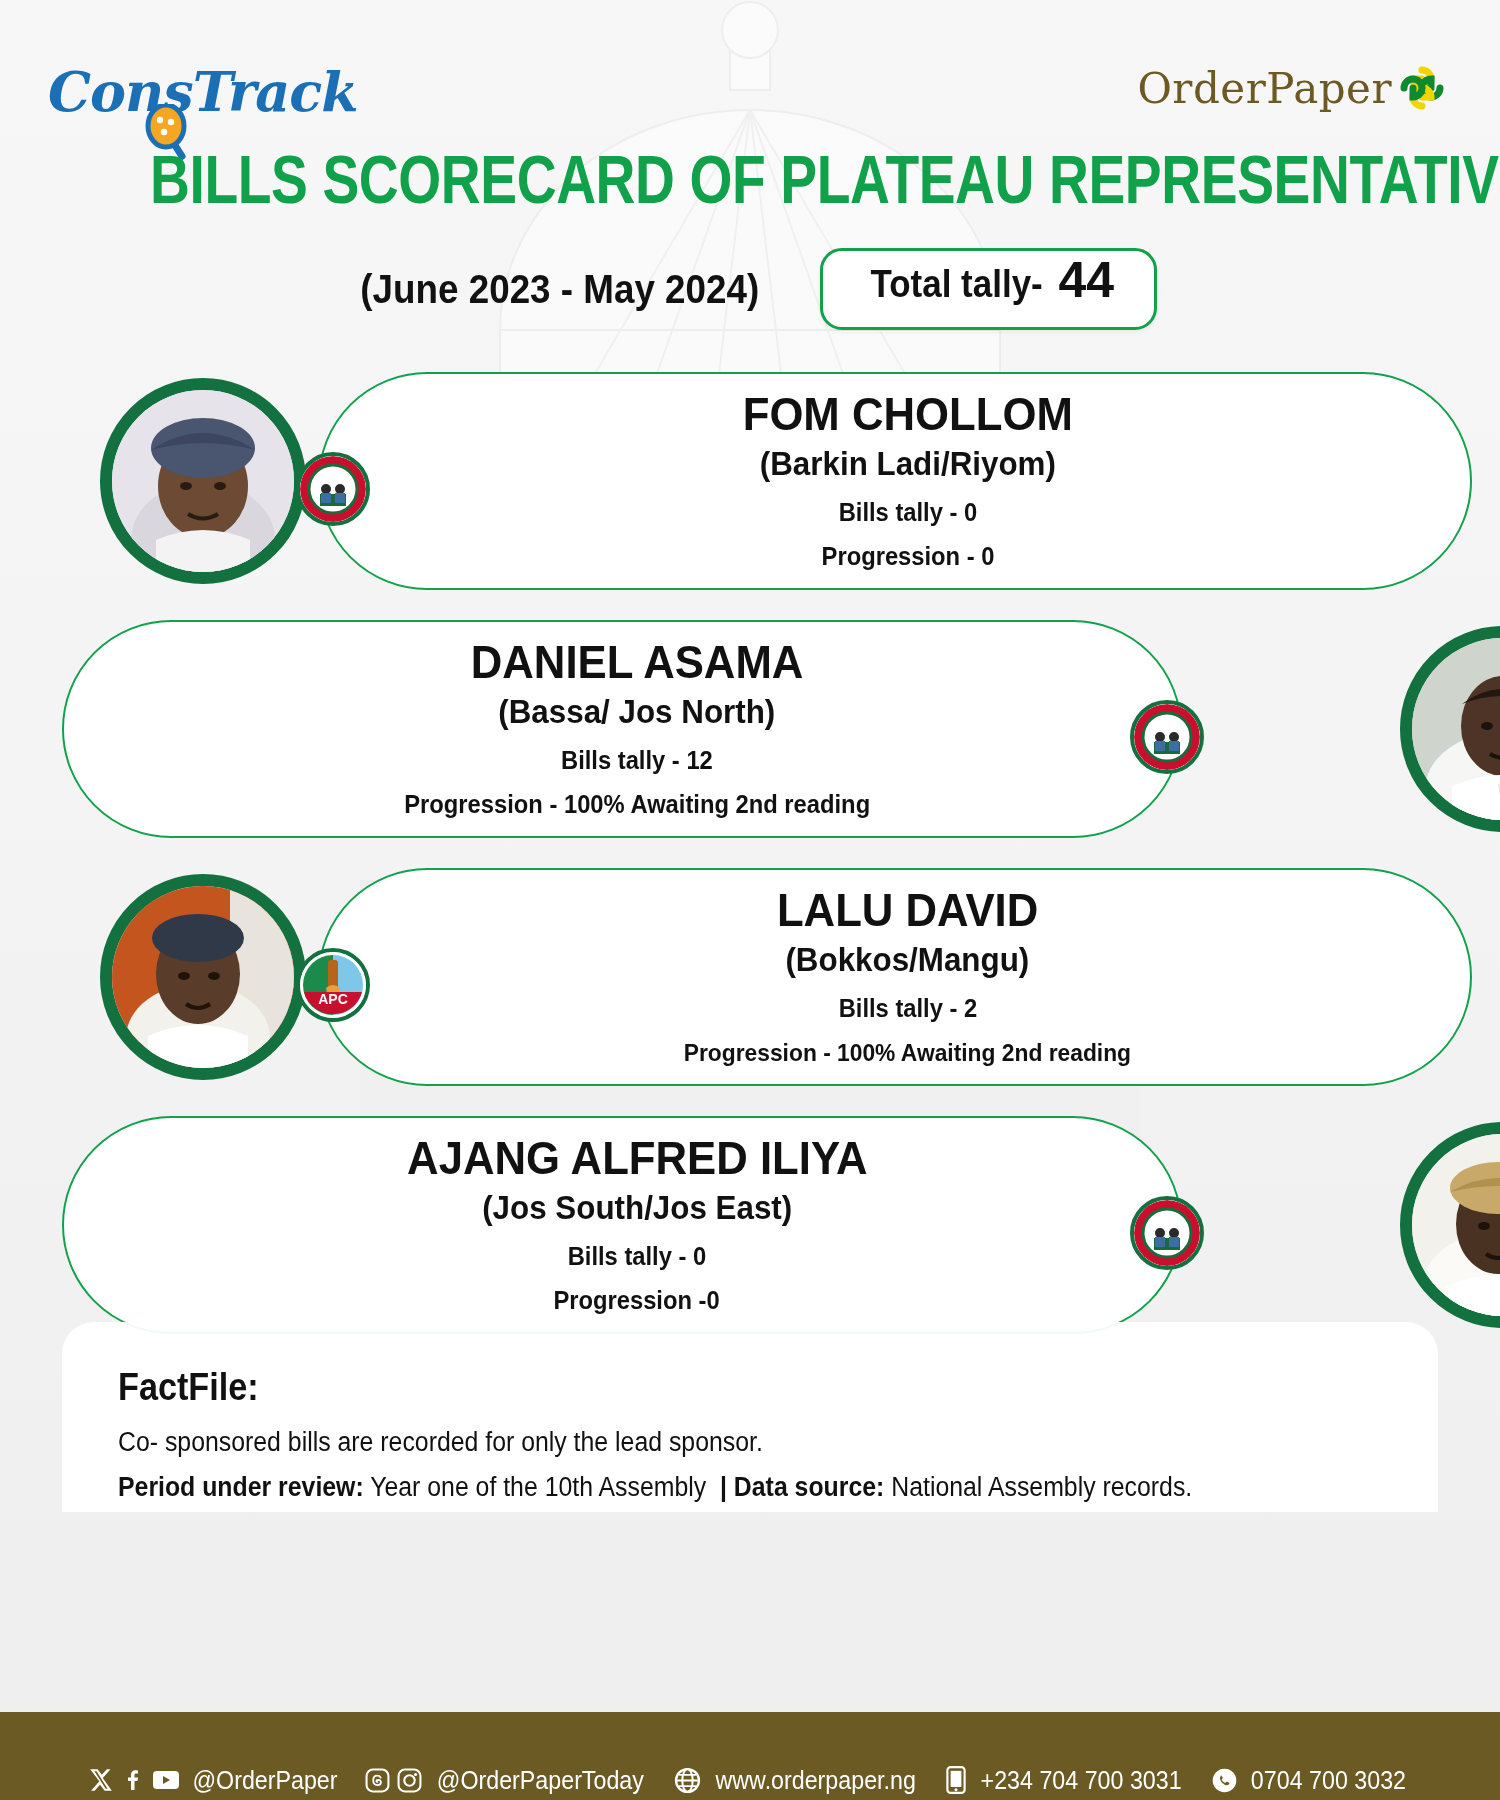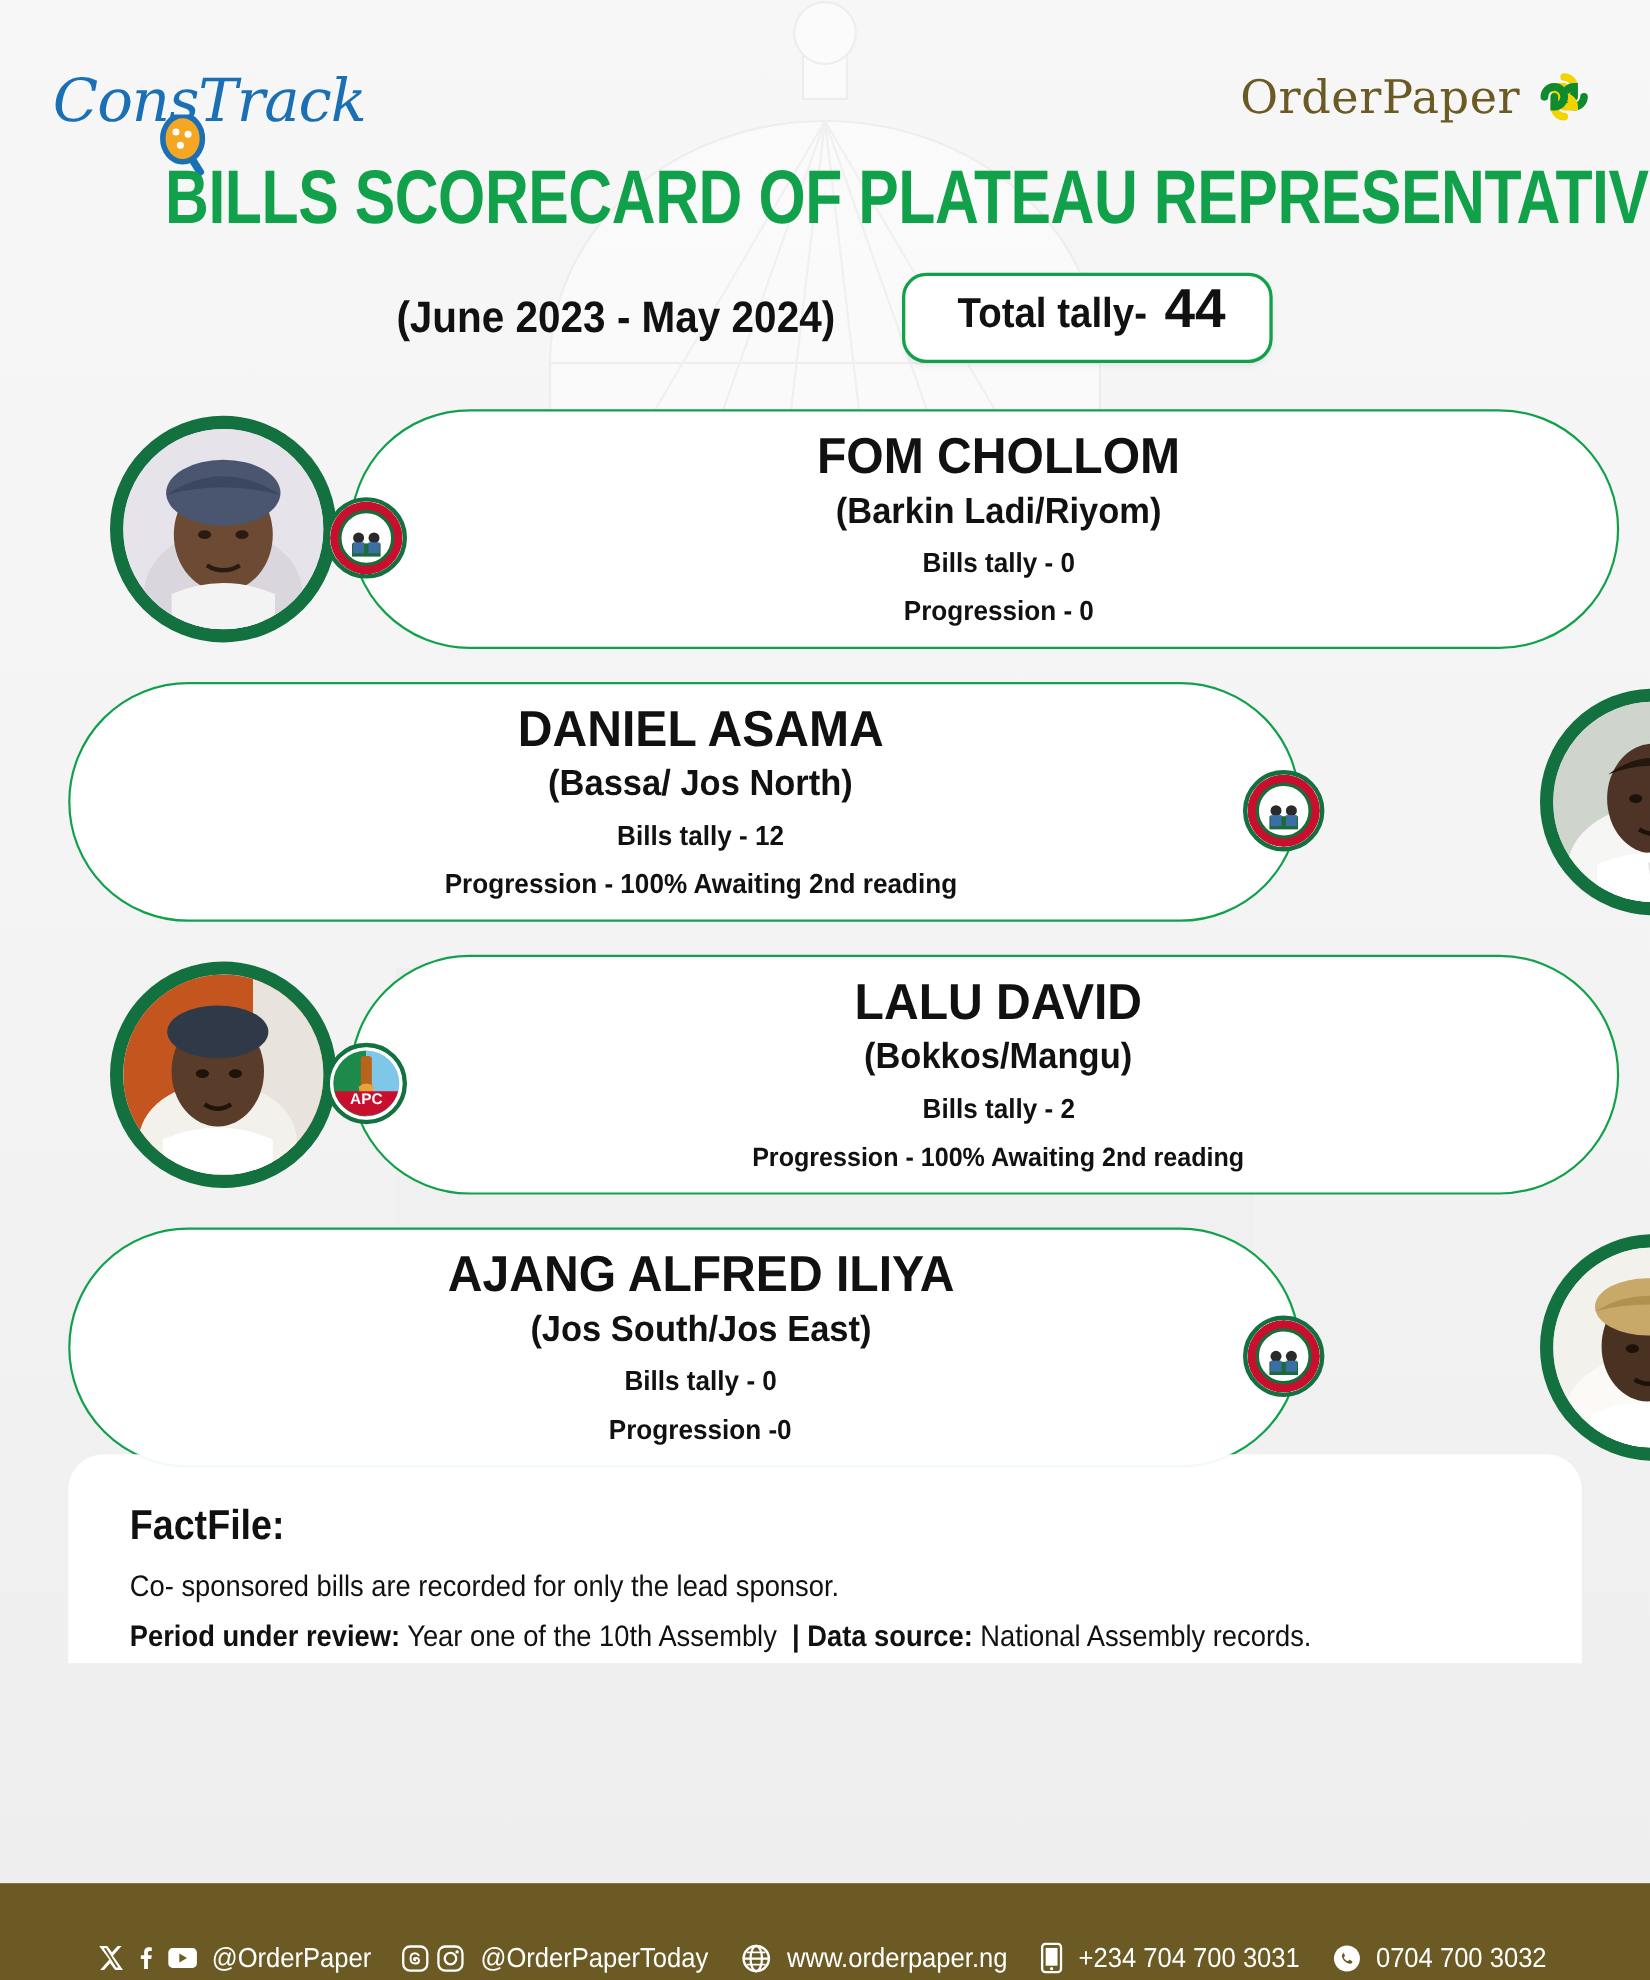--- a/index.html
+++ b/index.html
@@ -20,28 +20,28 @@
     position: absolute; left: 50%; top: 0px; transform: translateX(-50%);
     width: 900px; height: 1500px;
     opacity: .50;
     pointer-events: none;
   }
   
   .brandbar { position: absolute; top: 28px; left: 0; width: 100%; height: 90px; }
   .constrack {
     position: absolute; left: 48px; top: 32px;
     font-family: "DejaVu Serif", serif;
-    font-style: italic; font-weight: 400;
+    font-style: italic; font-weight: 700;
     font-size: 54px; letter-spacing: -1px;
     color: #1a6fb5;
   }
   .ct-lens { position:absolute; left:94px; top:44px; }
   .orderpaper {
     position: absolute; right: 52px; top: 34px;
-    display: flex; align-items: center; gap: 14px;
+    display: flex; align-items: center; gap: 4px;
   }
   .op-word {
     font-family: "DejaVu Serif", serif;
     font-size: 42px; font-weight: 400; letter-spacing: .5px;
     color: #6b5a23;
   }
   
   .headline {
     position: absolute; top: 140px; left: 0; width: 100%;
     text-align: center;

